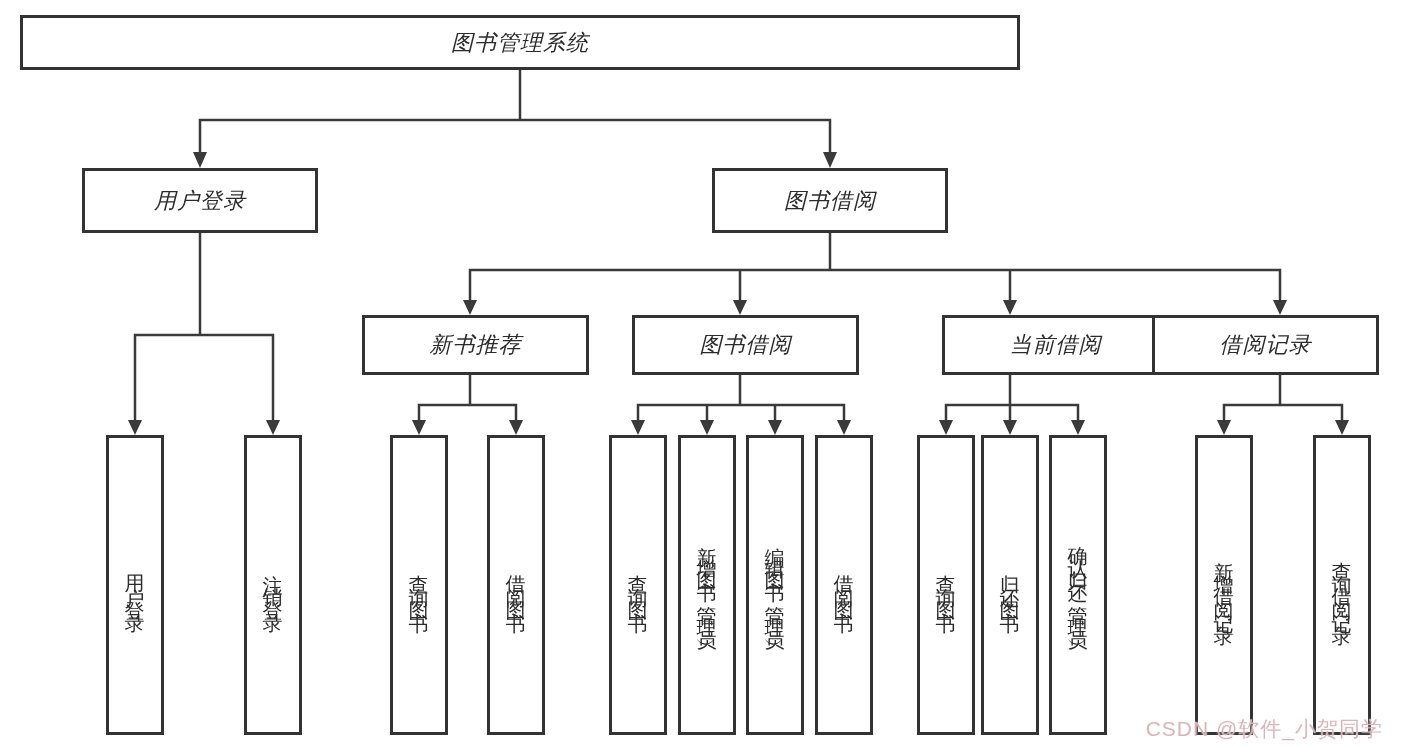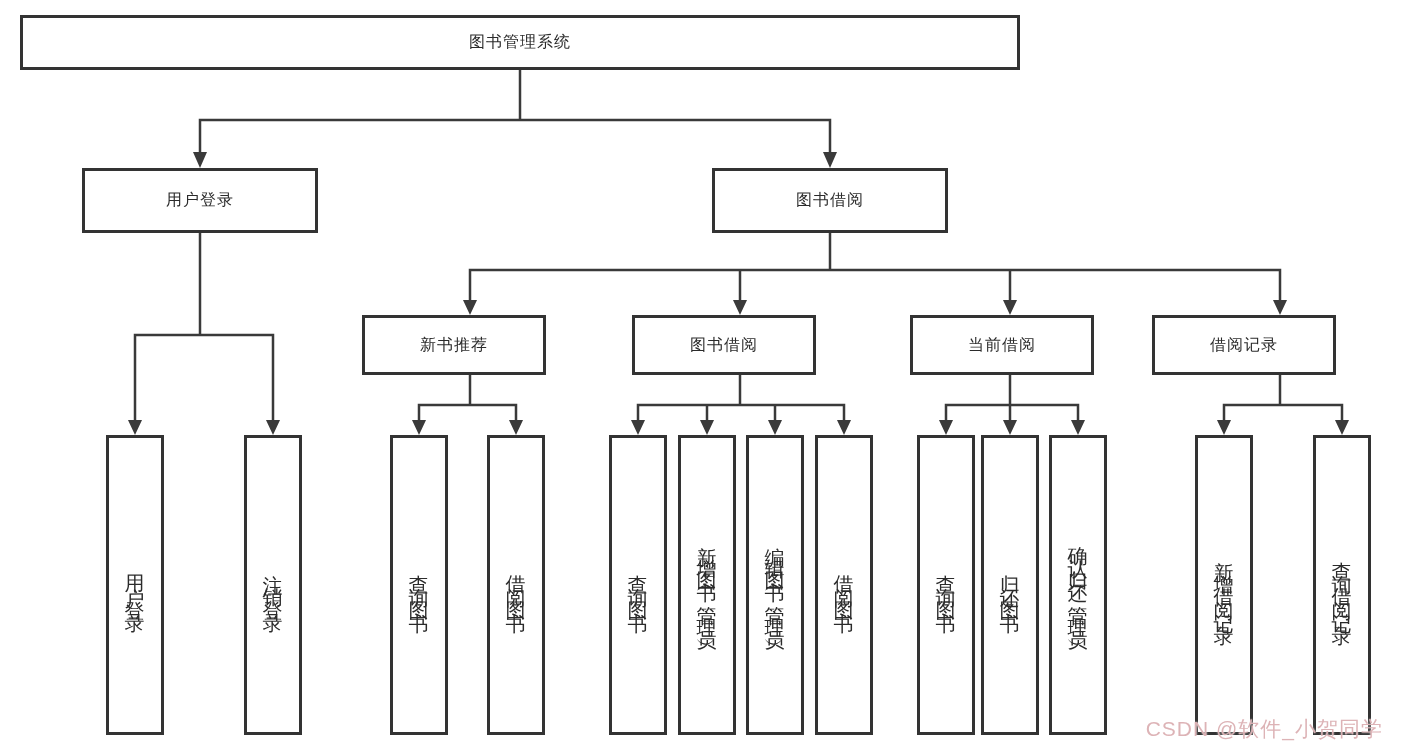--- a/index.html
+++ b/index.html
@@ -25,27 +25,28 @@
     position: absolute;
     box-sizing: border-box;
     border: 3px solid #333333;
     background: #ffffff;
     display: flex;
     align-items: center;
     justify-content: center;
     color: #2b2b2b;
   }
   .hnode span {
-    font-size: 16px;
+    font-size: 22px;
     letter-spacing: 1px;
     white-space: nowrap;
+    font-style: italic;
   }
   .root  { left: 20px;  top: 15px;  width: 1000px; height: 55px; }
   .lvl2  { top: 168px; width: 236px; height: 65px; }
-  .lvl3  { top: 315px; width: 184px; height: 60px; }
+  .lvl3  { top: 315px; width: 227px; height: 60px; }
   .leaf  { top: 435px; width: 58px;  height: 300px; }
   .leaf .vtext {
     writing-mode: vertical-rl;
     text-orientation: mixed;
     font-size: 20px;
     letter-spacing: 13px;
     line-height: 1;
     white-space: nowrap;
   }
   .leaf .vtext.tight { letter-spacing: 12px; }
@@ -128,21 +129,21 @@
   <div class="node hnode lvl2" style="left:712px">
     <span>图书借阅</span>
   </div>
 
   <div class="node hnode lvl3" style="left:362px">
     <span>新书推荐</span>
   </div>
   <div class="node hnode lvl3" style="left:632px">
     <span>图书借阅</span>
   </div>
-  <div class="node hnode lvl3" style="left:910px">
+  <div class="node hnode lvl3" style="left:942px">
     <span>当前借阅</span>
   </div>
   <div class="node hnode lvl3" style="left:1152px">
     <span>借阅记录</span>
   </div>
 
   <div class="node leaf" style="left:106px">
     <span class="vtext">用户登录</span>
   </div>
   <div class="node leaf" style="left:244px">

